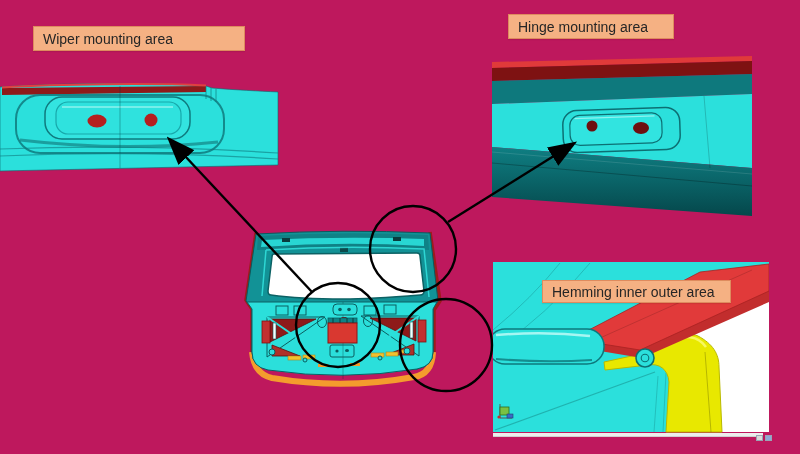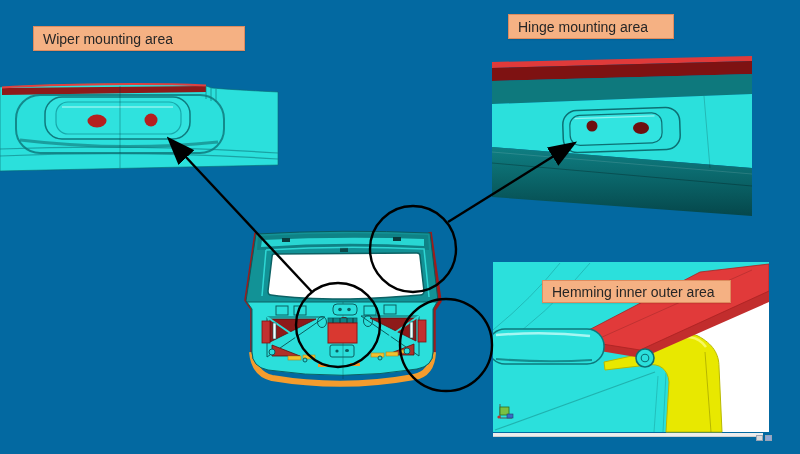--- a/index.html
+++ b/index.html
@@ -1,17 +1,17 @@
 <!DOCTYPE html>
 <html><head>
 <meta charset="utf-8">
 <style>
   html,body{margin:0;padding:0;background:#fff;}
   .stage{
-    position:relative;width:800px;height:454px;background:#0369a1;
+    position:relative;width:800px;height:454px;background:#be185d;
     font-family:"Liberation Sans", sans-serif;overflow:hidden;
   }
   .callout-label{
     position:absolute;box-sizing:border-box;
     background:#F5B183;border:1px solid #DE8B5E;
     color:#262626;font-size:14px;line-height:1;
     display:flex;align-items:center;padding-left:9px;
     box-shadow:0 1px 1px rgba(0,0,0,0.08);
   }
   .view{position:absolute;z-index:1;}

